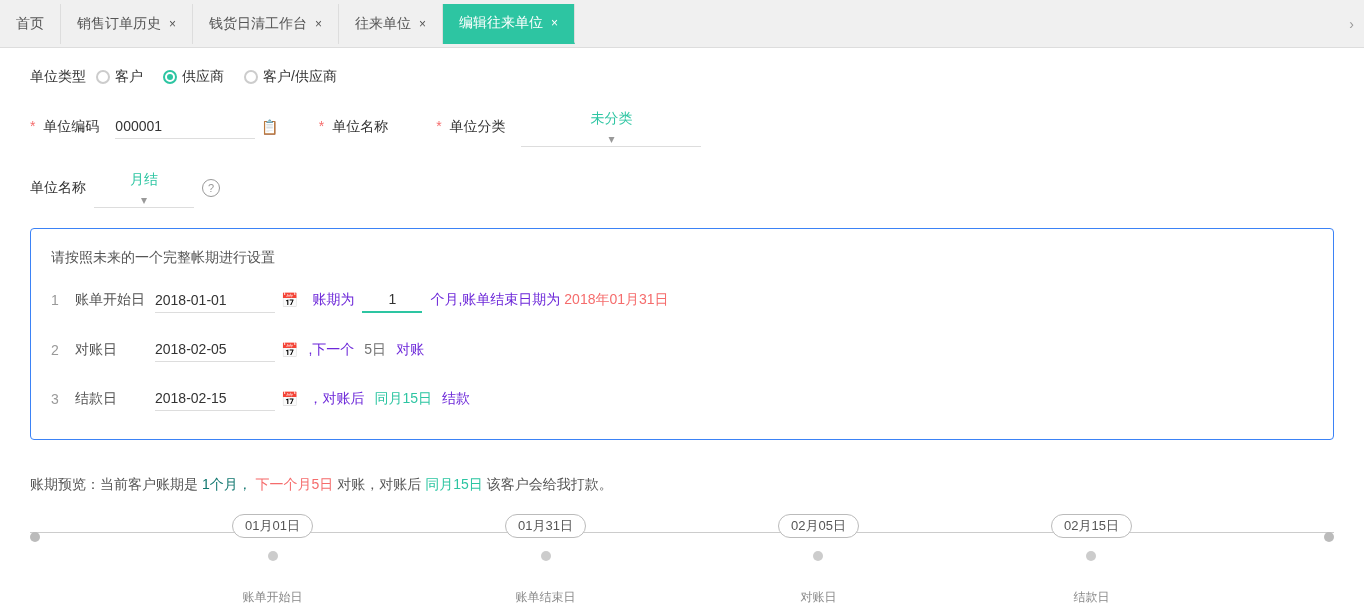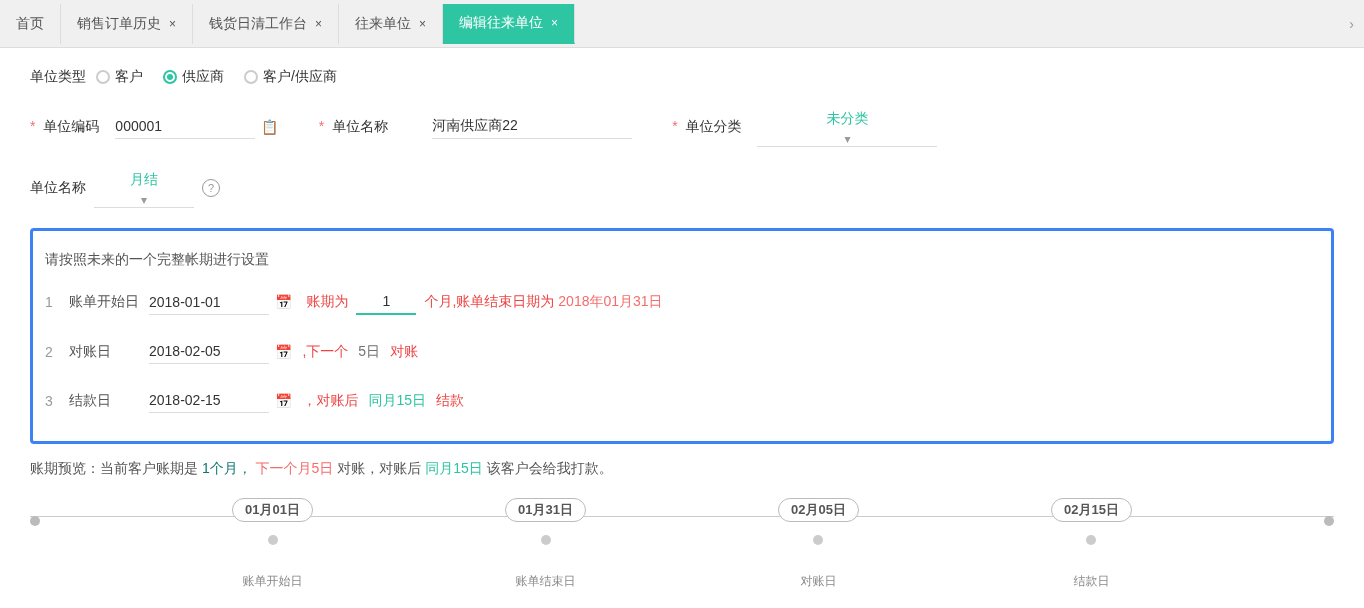--- a/index.html
+++ b/index.html
@@ -82,43 +82,43 @@
 
     
     .help-icon {
       width: 18px; height: 18px; border-radius: 50%; border: 1px solid #999;
       display: inline-flex; align-items: center; justify-content: center;
       font-size: 11px; color: #999; cursor: pointer; margin-left: 8px;
     }
 
     
     .section-box {
-      border: 3px solid #3b82f6; border-radius: 4px;
-      padding: 20px 12px; margin-bottom: 4px;
+      border: 1px solid #3b82f6; border-radius: 4px;
+      padding: 20px 20px; margin-bottom: 24px;
     }
     .section-title {
       font-size: 14px; color: #555; margin-bottom: 20px;
     }
 
     
     .data-row {
       display: flex; align-items: center; margin-bottom: 24px;
     }
     .row-num {
       width: 24px; font-size: 14px; color: #999; flex-shrink: 0;
     }
     .row-field-label {
       width: 80px; color: #555; font-size: 14px; flex-shrink: 0;
     }
     .row-date-input {
       border: none; border-bottom: 1px solid #ddd;
       outline: none; font-size: 14px; padding: 4px 0;
       color: #333; width: 120px; background: transparent;
     }
-    .row-desc { font-size: 14px; color: #ef4444; margin-left: 10px; }
+    .row-desc { font-size: 14px; color: #6d28d9; margin-left: 10px; }
 
     .period-input {
       border: none; border-bottom: 2px solid #2dc5a2;
       outline: none; font-size: 14px; padding: 4px 0;
       color: #333; width: 60px; background: transparent; text-align: center;
     }
 
     
     .preview-text {
       font-size: 14px; color: #555; padding: 12px 0;
@@ -140,21 +140,20 @@
     }
     .tl-dot {
       width: 10px; height: 10px; border-radius: 50%;
       background: #ccc; margin-bottom: 0; z-index: 1;
       margin-top: 13px;
     }
     .tl-badge {
       border: 1px solid #bbb; border-radius: 20px;
       padding: 2px 12px; font-size: 13px; color: #555; background: #fff;
       white-space: nowrap;
-      font-weight: bold;
     }
     .tl-lbl {
       font-size: 12px; color: #888; margin-top: 28px; white-space: nowrap;
     }
     .tl-start-cap, .tl-end-cap {
       width: 10px; height: 10px; border-radius: 50%; background: #bbb;
       margin-top: 18px; flex-shrink: 0;
     }
   </style>
 </head>
@@ -210,21 +209,20 @@
         <span>单位编码</span>
       </span>
       <input class="form-input" type="text" style="margin-left: 8px; width: 140px;" value="000001">
       <span class="cal-icon">📋</span>
     </div>
     <div class="form-group" style="margin-right:40px;gap:28px;">
       <span class="form-label">
         <span class="required-star">*</span>
         <span>单位名称</span>
       </span>
-      <input class="form-input" type="text" style="margin-left: 8px; width: 200px;" value="河南供应商22">
     </div>
     <div class="form-group">
       <span class="form-label">
         <span class="required-star">*</span>
         <span>单位分类</span>
       </span>
       <div class="dropdown-wrapper" style="margin-left:8px;">
         <span class="dropdown-value">未分类</span>
         <span class="dropdown-arrow">▾</span>
       </div>

